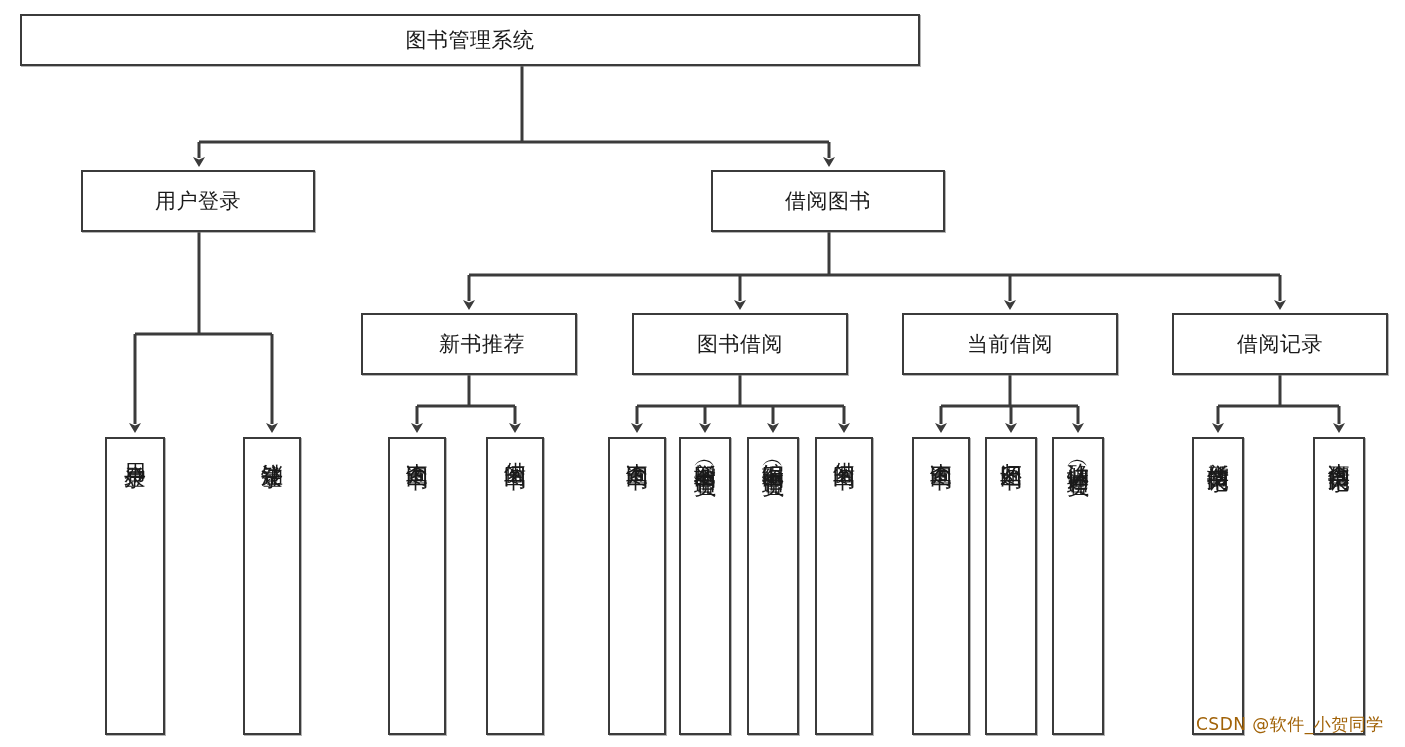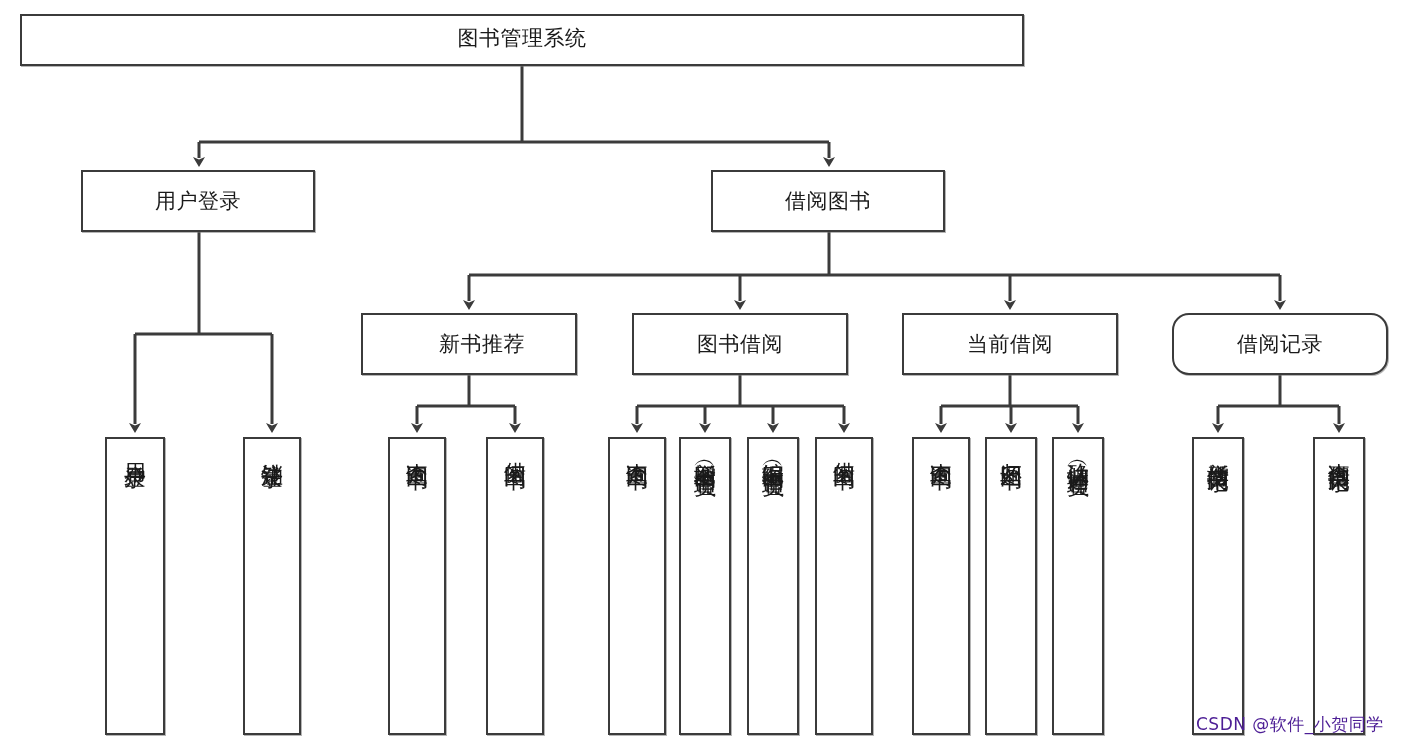--- a/index.html
+++ b/index.html
@@ -118,41 +118,41 @@
       <path d="M1011,406 L1011,424" marker-end="url(#arrow)"></path>
       <path d="M1078,406 L1078,424" marker-end="url(#arrow)"></path>
 
       <path d="M1280,375 L1280,406"></path>
       <path d="M1218,406 L1339,406"></path>
       <path d="M1218,406 L1218,424" marker-end="url(#arrow)"></path>
       <path d="M1339,406 L1339,424" marker-end="url(#arrow)"></path>
     </g>
   </svg>
 
-  <div class="node horiz" id="node-root" style="left: 20px; top: 14px; width: 1004px; height: 52px; font-family: Liberation Mono, monospace;">
+  <div class="node horiz" id="node-root" style="left: 20px; top: 14px; width: 900px; height: 52px;">
     <span class="label">图书管理系统</span>
   </div>
 
   <div class="node horiz" id="node-t2-0" style="left: 81px; top: 170px; width: 234px; height: 62px;">
     <span class="label">用户登录</span>
   </div>
   <div class="node horiz" id="node-t2-1" style="left: 711px; top: 170px; width: 234px; height: 62px;">
     <span class="label">借阅图书</span>
   </div>
 
   <div class="node horiz" id="node-t3-0" style="left: 361px; top: 313px; width: 216px; height: 62px; padding-left: 26px;">
     <span class="label">新书推荐</span>
   </div>
   <div class="node horiz" id="node-t3-2" style="left: 902px; top: 313px; width: 216px; height: 62px;">
     <span class="label">当前借阅</span>
   </div>
   <div class="node horiz" id="node-t3-1" style="left: 632px; top: 313px; width: 216px; height: 62px;">
     <span class="label">图书借阅</span>
   </div>
-  <div class="node horiz" id="node-t3-3" style="left: 1172px; top: 313px; width: 216px; height: 62px; border-radius: 17px;">
+  <div class="node horiz" id="node-t3-3" style="left: 1172px; top: 313px; width: 216px; height: 62px;">
     <span class="label">借阅记录</span>
   </div>
 
   <div class="node vert" id="node-leaf-0" style="left: 105px; top: 437px; width: 60px; height: 298px;">
     <span class="label">用户登录</span>
   </div>
   <div class="node vert" id="node-leaf-1" style="left: 243px; top: 437px; width: 58px; height: 298px;">
     <span class="label">注销登录</span>
   </div>
   <div class="node vert" id="node-leaf-2" style="left: 388px; top: 437px; width: 58px; height: 298px;">
@@ -182,14 +182,14 @@
   <div class="node vert" id="node-leaf-10" style="left: 1052px; top: 437px; width: 52px; height: 298px;">
     <span class="label">确认归还（管理员）</span>
   </div>
   <div class="node vert" id="node-leaf-11" style="left: 1192px; top: 437px; width: 52px; height: 298px;">
     <span class="label">新增借阅记录</span>
   </div>
   <div class="node vert" id="node-leaf-12" style="left: 1313px; top: 437px; width: 52px; height: 298px;">
     <span class="label">查询借阅记录</span>
   </div>
 
-  <div class="watermark" id="watermark" style="left: 1196px; top: 713px; color: #4c1d95;">CSDN @软件_小贺同学</div>
+  <div class="watermark" id="watermark" style="left: 1196px; top: 713px; color: #a16207;">CSDN @软件_小贺同学</div>
 </div>
 
 </body></html>

